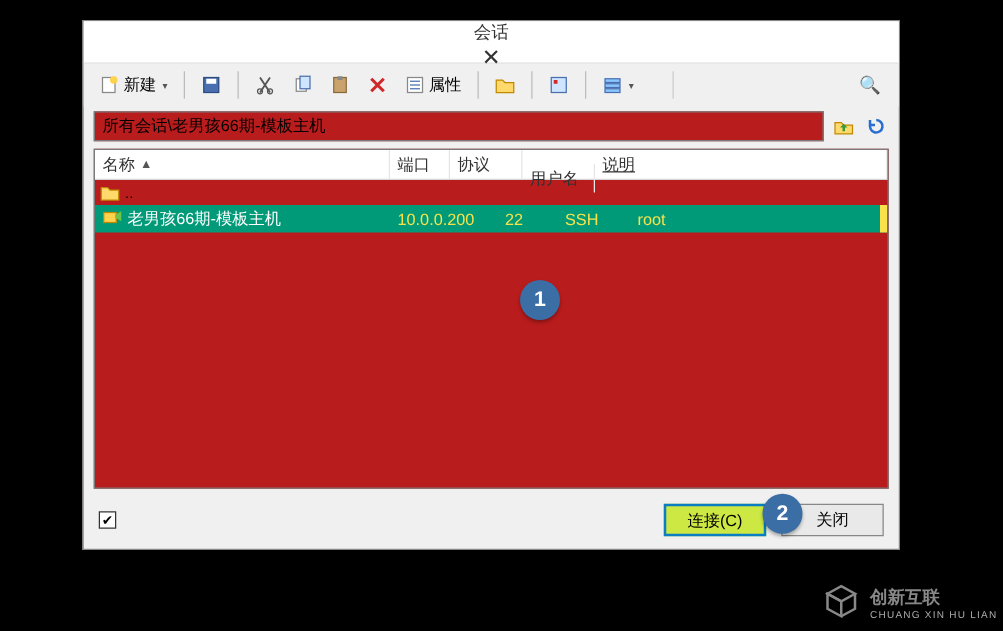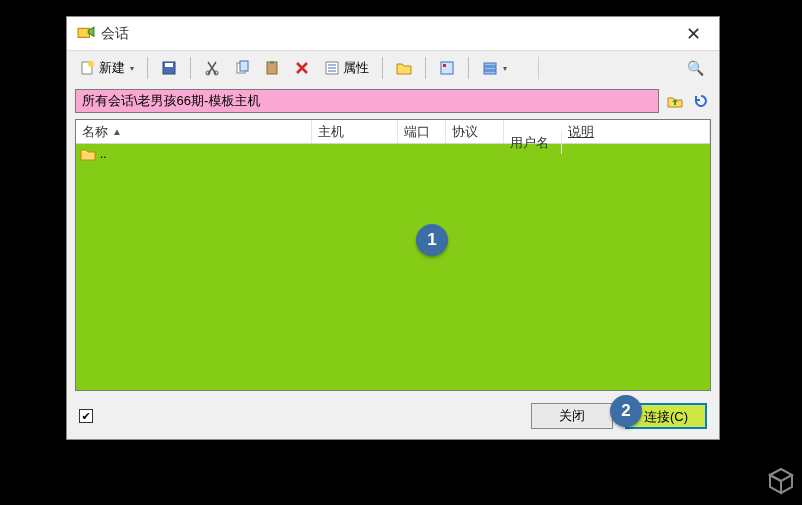--- a/index.html
+++ b/index.html
@@ -22,20 +22,21 @@
       border: 1px solid #888;
       box-shadow: 2px 2px 6px rgba(0,0,0,0.4);
     }
     .titlebar {
       height: 34px;
       background: #fff;
       display: flex;
       align-items: center;
       padding: 0 10px;
       border-bottom: 1px solid #ddd;
+      flex-direction: column;
     }
     .title-icon { width: 18px; height: 18px; margin-right: 6px; }
     .title-text { flex: 1; font-size: 14px; color: #333; }
     .close-x { font-size: 18px; color: #333; padding: 0 8px; cursor: pointer; }
     .toolbar {
       height: 34px;
       display: flex;
       align-items: center;
       padding: 0 8px;
       gap: 4px;
@@ -59,34 +60,34 @@
       width: 140px;
       height: 22px;
       border-left: 1px solid #ccc;
       background: #f0f0f0;
     }
     .path-row { margin: 4px 8px 0 8px; display: flex; gap: 6px; align-items: center; }
     .path-input {
       flex: 1;
       height: 24px;
       border: 1px solid #7a7a7a;
-      background: #f9a8d4;
+      background: #b91c1c;
       padding: 0 6px;
       font-size: 13px;
     }
     .path-btn {
       width: 20px; height: 20px;
       display: flex; align-items: center; justify-content: center;
       cursor: pointer;
       font-size: 14px;
     }
     .listview {
       margin: 6px 8px 0 8px;
       height: 272px;
-      background: #84cc16;
+      background: #b91c1c;
       border: 1px solid #7a7a7a;
       display: flex;
       flex-direction: column;
       overflow: hidden;
     }
     .headers {
       display: flex;
       height: 24px;
       background: #fff;
       border-bottom: 1px solid #d5d5d5;
@@ -292,48 +293,64 @@
         </svg>
     </div>
   </div>
 
   <div class="listview">
     <div class="headers">
       <div class="col-name">
           <span>名称</span>
           <span class="sort-arrow">▲</span>
         </div>
-      <div class="col-host">主机</div>
       <div class="col-port">端口</div>
       <div class="col-proto">协议</div>
       <div class="col-user">用户名</div>
       <div class="col-desc">说明</div>
     </div>
     <div class="rows">
       <div class="row-up">
         <svg class="folder-icon" viewBox="0 0 16 14">
             <path d="M1 3 h5 l2 2 h7 v8 h-14 z" fill="#ffd96b" stroke="#c08a00"></path>
           </svg>
         <span>..</span>
       </div>
+      <div class="row-item selected">
+        <div class="cell c-name">
+          <svg class="session-icon" viewBox="0 0 16 14">
+              <rect x="1" y="2" width="10" height="8" fill="#ffd24d" stroke="#c08a00"></rect>
+              <path d="M10 4 l5 -3 v8 l-5 -3 z" fill="#6fc24a"></path>
+            </svg>
+          <span>老男孩66期-模板主机</span>
+        </div>
+        <div class="cell c-host">10.0.0.200</div>
+        <div class="cell c-port">22</div>
+        <div class="cell c-proto">SSH</div>
+        <div class="cell c-user">root</div>
+      </div>
     </div>
   </div>
 
   <div class="bottom-row">
     <div class="checkbox-wrap">
       <div class="checkbox">✔</div>
     </div>
     <div class="spacer"></div>
+    <div class="btn primary">连接(C)</div>
     <div class="btn">关闭</div>
-    <div class="btn primary">连接(C)</div>
   </div>
 
   <div class="callout callout-1">1</div>
   <div class="callout callout-2">2</div>
 </div>
 
 <div class="watermark">
   <svg width="34" height="34" viewBox="0 0 34 34">
     <path d="M6 10 L17 4 L28 10 L17 16 Z" fill="none" stroke="#888" stroke-width="2"></path>
     <path d="M6 10 L6 22 L17 28 L17 16 Z" fill="none" stroke="#888" stroke-width="2"></path>
     <path d="M28 10 L28 22 L17 28" fill="none" stroke="#888" stroke-width="2"></path>
   </svg>
+  <div>
+    <div style="font-weight:bold;">创新互联</div>
+    <div class="wm-sub">CHUANG XIN HU LIAN</div>
+  </div>
 </div>
 
 </body></html>

